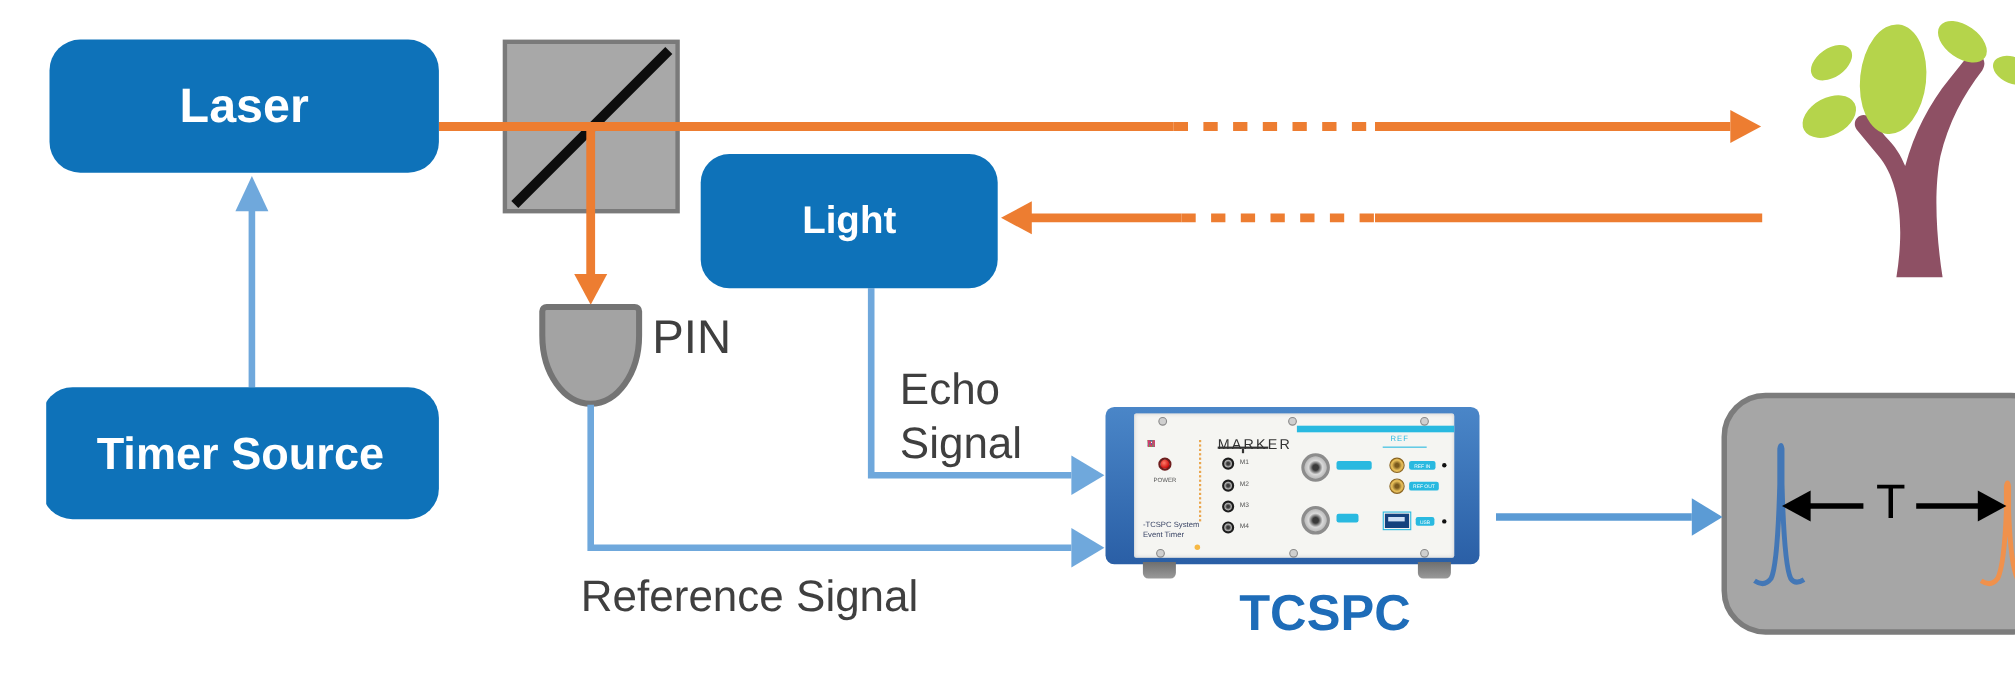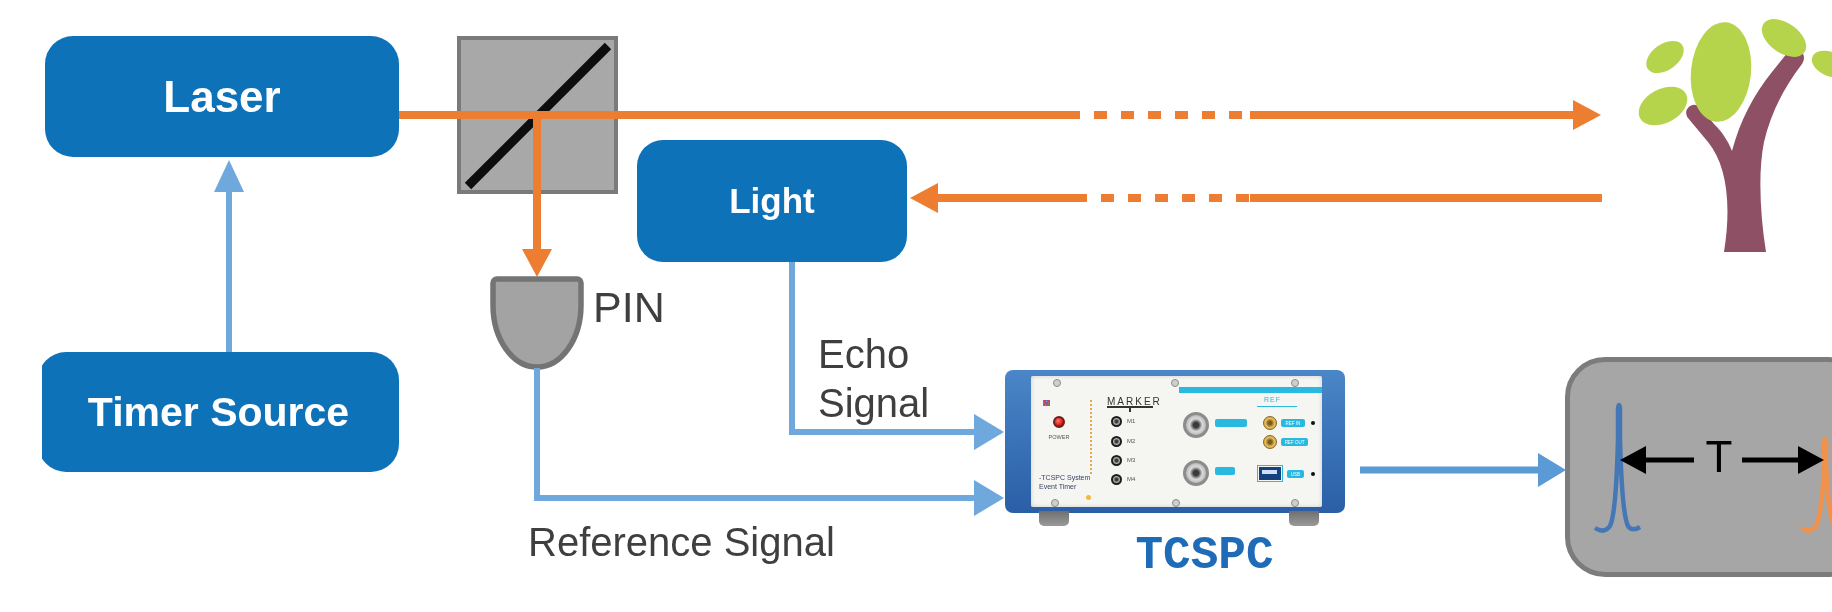--- a/index.html
+++ b/index.html
@@ -10,41 +10,41 @@
   .laser{left:3px;top:36px;width:354px;height:121px;border-radius:28px;font-size:44px;}
   .signal-source{left:-4px;top:352px;width:361px;height:120px;border-radius:28px;font-size:41px;}
   .light-detection{left:595px;top:140px;width:270px;height:122px;border-radius:26px;
                    font-size:35px;line-height:44px;flex-direction:column;}
   .label{position:absolute;color:#3f3f3f;z-index:3;}
   .pin-label{left:551px;top:283px;font-size:43px;}
   .echo-label{left:776px;top:330px;font-size:40px;line-height:49px;}
   .reference-label{left:486px;top:520px;font-size:40px;}
   .t-label{left:1649px;top:432px;width:56px;text-align:center;font-size:44px;color:#000;z-index:4;}
   .tcspc-label{left:1075px;top:530px;width:175px;text-align:center;font-size:46px;
-               font-weight:bold;color:#1E6CB8;font-family:Liberation Mono, monospace;}
+               font-weight:bold;color:#1E6CB8;}
   .result-box{position:absolute;left:1523px;top:357px;width:303px;height:220px;
               background:#A6A6A6;border:5px solid #7C7C7C;border-radius:40px;
               box-sizing:border-box;z-index:1;}
   .overlay{position:absolute;left:0;top:0;z-index:2;pointer-events:none;}
 
   
   .device{position:absolute;left:963px;top:370px;width:340px;height:143px;z-index:1;}
   .device-body{position:absolute;left:0;top:0;right:0;bottom:0;border-radius:8px;
                background:linear-gradient(180deg,#4a86c8,#2a5fa6);}
   .panel{position:absolute;left:26px;top:6px;width:291px;height:131px;background:#f5f5f2;
          border-radius:2px;box-shadow:inset 0 0 4px #ccc;}
   .panel *{position:absolute;box-sizing:border-box;}
   .stripe{left:148px;top:11px;width:143px;height:6px;background:#29B9E0;}
   .screw{width:8px;height:8px;border-radius:50%;background:#cfcfcf;border:1.5px solid #8a8a8a;}
   .brand{left:12px;top:22px;font-size:9px;font-weight:bold;letter-spacing:.5px;}
   .led{left:22px;top:40px;width:12px;height:12px;border-radius:50%;
        background:radial-gradient(circle at 40% 35%,#ff7a66,#cf0f0f 70%);border:2px solid #6e1d1d;}
   .power-label{left:6px;top:58px;width:44px;text-align:center;font-size:5.5px;color:#555;}
   .divider{left:59px;top:24px;height:74px;border-left:2px dotted #eaa64e;}
-  .marker{left:76px;top:20px;font-size:10px;letter-spacing:2px;color:#333;}
+  .marker{left:76px;top:20px;font-size:13px;letter-spacing:2px;color:#333;}
   .marker-rule{left:76px;top:30px;width:46px;height:1.5px;background:#333;}
   .marker-tick{left:98px;top:31.5px;width:1.5px;height:4px;background:#333;}
   .jack{width:11px;height:11px;border-radius:50%;border:2px solid #1d1d1d;
         background:radial-gradient(circle,#3a3a3a 25%,#b0b0b0 60%,#6a6a6a);}
   .jack-label{font-size:6px;color:#555;}
   .bnc{width:26px;height:26px;border-radius:50%;border:3px solid #8c8c8c;
        background:radial-gradient(circle,#3a3a3a 18%,#d9d9d9 45%,#9a9a9a);}
   .chip{background:#29B9E0;border-radius:2px;color:#fff;font-size:4.5px;
         display:flex;align-items:center;justify-content:center;}
   .ref-title{left:233px;top:20px;font-size:7px;color:#29B9E0;letter-spacing:1px;}

